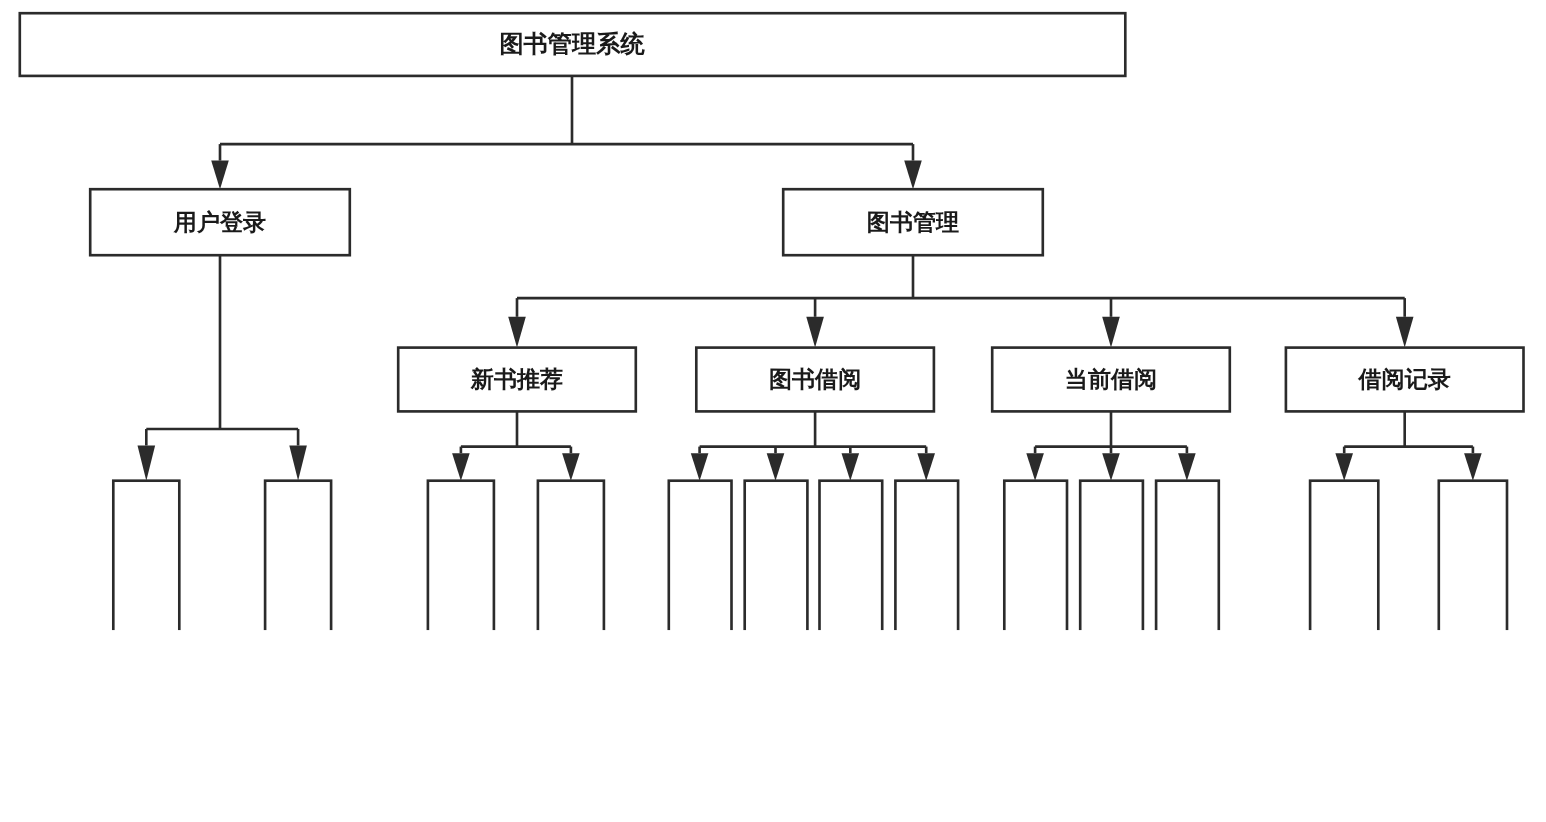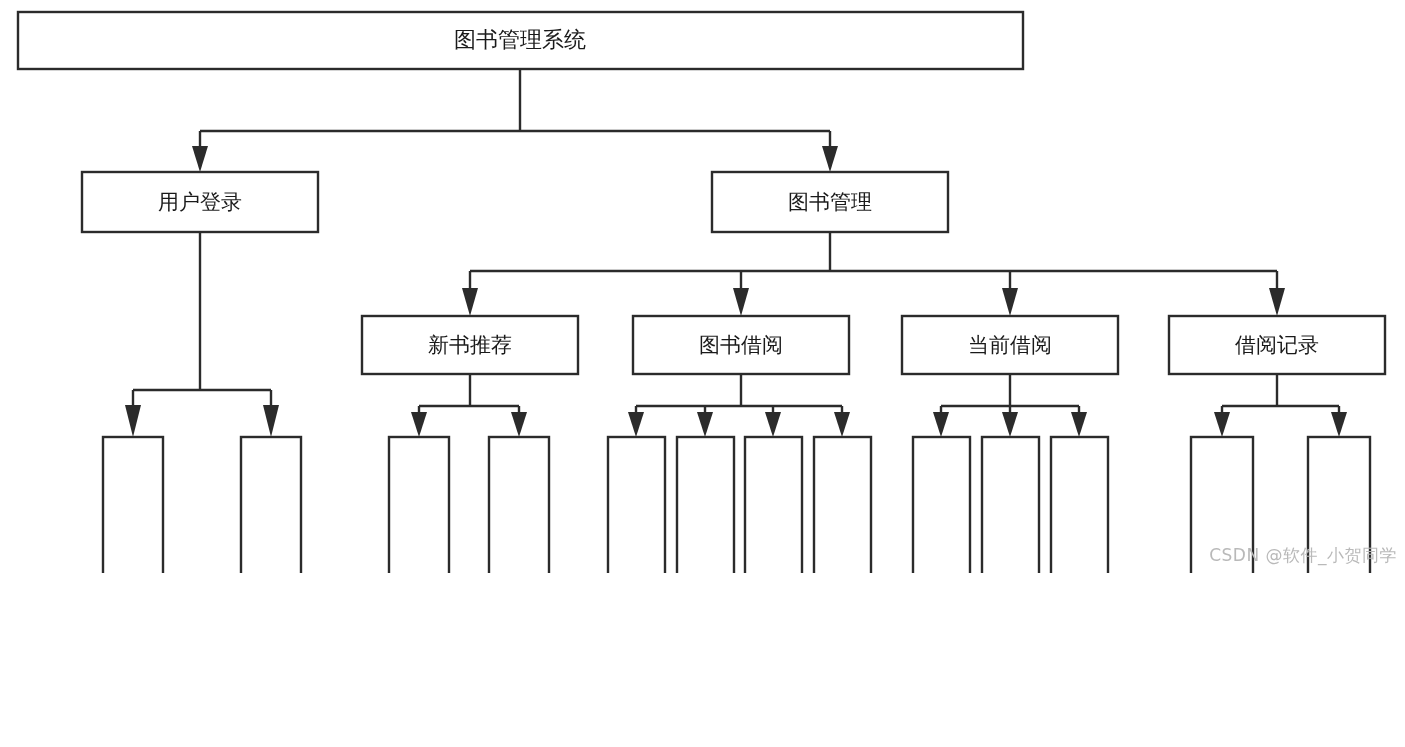--- a/index.html
+++ b/index.html
@@ -9,20 +9,21 @@
   }
   body {
     font-family: "DejaVu Sans", sans-serif;
   }
   #diagram-root {
     position: relative;
     width: 1405px;
     height: 573px;
     background: #ffffff;
     overflow: hidden;
+    font-weight: bold;
   }
   svg#tree-svg {
     position: absolute;
     left: 0;
     top: 0;
     width: 1405px;
     height: 747px;
   }
   .node-rect {
     fill: #ffffff;
@@ -204,14 +205,13 @@
   <div class="vlabel" style="left:745px; top:437px; width:57px; height:297px; align-items:flex-start; padding-top:4px; box-sizing:border-box;">编辑图书（管理员）</div>
   <div class="vlabel" style="left:814px; top:437px; width:57px; height:297px;">借阅图书</div>
 
   <div class="vlabel" style="left:913px; top:437px; width:57px; height:297px;">查询图书</div>
   <div class="vlabel" style="left:982px; top:437px; width:57px; height:297px;">归还图书</div>
   <div class="vlabel" style="left:1051px; top:437px; width:57px; height:297px; align-items:flex-start; padding-top:4px; box-sizing:border-box;">确认归还（管理员）</div>
 
   <div class="vlabel" style="left:1191px; top:437px; width:62px; height:297px;">新增借阅记录</div>
   <div class="vlabel" style="left:1308px; top:437px; width:62px; height:297px;">查询借阅记录</div>
 
-  <div class="watermark">CSDN @软件_小贺同学</div>
 </div>
 
 </body></html>

